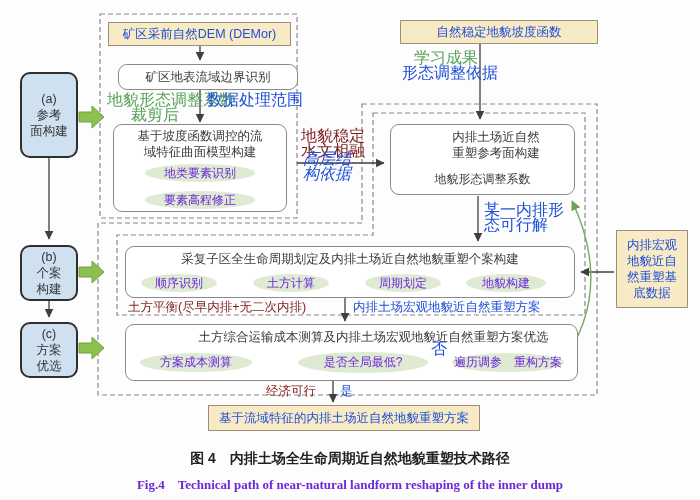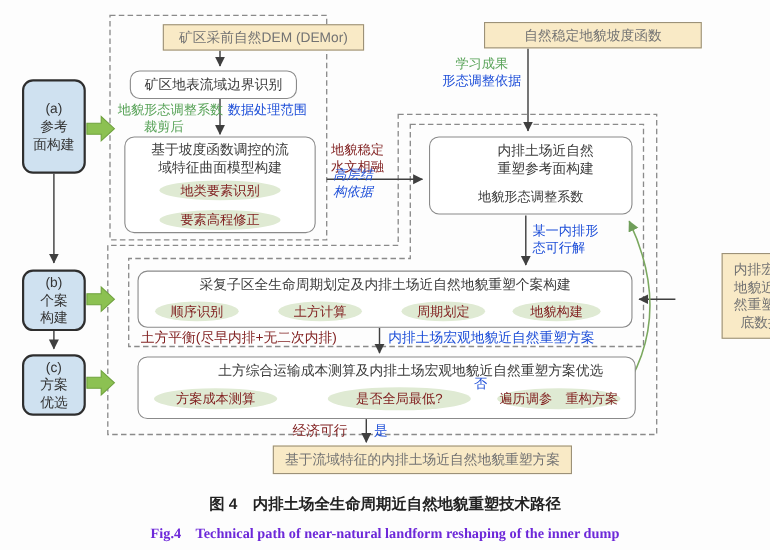--- a/index.html
+++ b/index.html
@@ -1,25 +1,25 @@
 <!DOCTYPE html>
 <html><head>
 <meta charset="utf-8">
 <style>
   html,body{margin:0;padding:0;}
   body{font-family:"Liberation Sans","DejaVu Sans",sans-serif;background:#ffffff;}
   #stage{position:relative;width:700px;height:500px;background:#fdfdfd;overflow:hidden;}
   .abs{position:absolute;box-sizing:border-box;}
-  .t{font-size:12px;line-height:14.5px;white-space:pre-line;color:#3a3a3a;}
+  .t{font-size:16px;line-height:14.5px;white-space:pre-line;color:#3a3a3a;}
   .ctr{display:flex;align-items:center;justify-content:center;text-align:center;}
   .stagebox{background:#cfe1f0;border:2px solid #2e2e2e;border-radius:10px;
             font-size:12.5px;line-height:16px;color:#333;white-space:pre-line;}
-  .ybox{background:#f9eac6;border:1px solid #9c9178;font-size:12.5px;color:#737373;white-space:pre-line;margin-left:40px;}
+  .ybox{background:#f9eac6;border:1px solid #9c9178;font-size:12.5px;color:#1d4ed8;white-space:pre-line;}
   .wbox{background:#ffffff;border:1.2px solid #8a8a8a;border-radius:9px;}
-  .lens{background:#dfead3;border-radius:50%;font-size:12px;color:#7f1d1d;white-space:nowrap;}
+  .lens{background:#dfead3;border-radius:50%;font-size:12px;color:#6d28d9;white-space:nowrap;}
   .green{color:#57a257;}
   .blue{color:#1d4ed8;}
   .red{color:#7f1d1d;}
   .boxtitle{font-size:12.5px;color:#3a3a3a;text-align:center;white-space:pre-line;line-height:16px;}
   .cap-cn{font-size:14px;font-weight:bold;color:#222;text-align:center;}
   .cap-en{font-family:"Liberation Serif","DejaVu Serif",serif;font-size:13px;font-weight:bold;color:#6d28d9;text-align:center;}
 </style>
 </head>
 <body>
 
@@ -71,21 +71,21 @@
 参考
 面构建</span></div>
   <div class="abs stagebox ctr" style="left:20px;top:245px;width:58px;height:56px;"><span>(b)
 个案
 构建</span></div>
   <div class="abs stagebox ctr" style="left:20px;top:322px;width:58px;height:56px;"><span>(c)
 方案
 优选</span></div>
 
   <div class="abs ybox ctr" style="left:108px;top:22px;width:183px;height:24px;">矿区采前自然DEM (DEMor)</div>
-  <div class="abs wbox ctr boxtitle" style="left:118px;top:64px;width:152px;height:26px;">矿区地表流域边界识别</div>
+  <div class="abs wbox ctr boxtitle" style="left:118px;top:64px;width:180px;height:26px;">矿区地表流域边界识别</div>
   <div class="abs t green" style="left:107px;top:93px;">地貌形态调整系数</div>
   <div class="abs t blue" style="left:207px;top:93px;">数据处理范围</div>
   <div class="abs t green" style="left:131px;top:108px;">裁剪后</div>
   <div class="abs wbox" style="left:113px;top:124px;width:174px;height:88px;"></div>
   <div class="abs boxtitle red" style="left:113px;top:128px;width:174px;">基于坡度函数调控的流
 域特征曲面模型构建</div>
   <div class="abs lens ctr" style="left:145px;top:164px;width:110px;height:18px;">地类要素识别</div>
   <div class="abs lens ctr" style="left:145px;top:191px;width:110px;height:18px;">要素高程修正</div>
 
   <div class="abs ybox ctr" style="left:400px;top:20px;width:198px;height:24px;">自然稳定地貌坡度函数</div>

